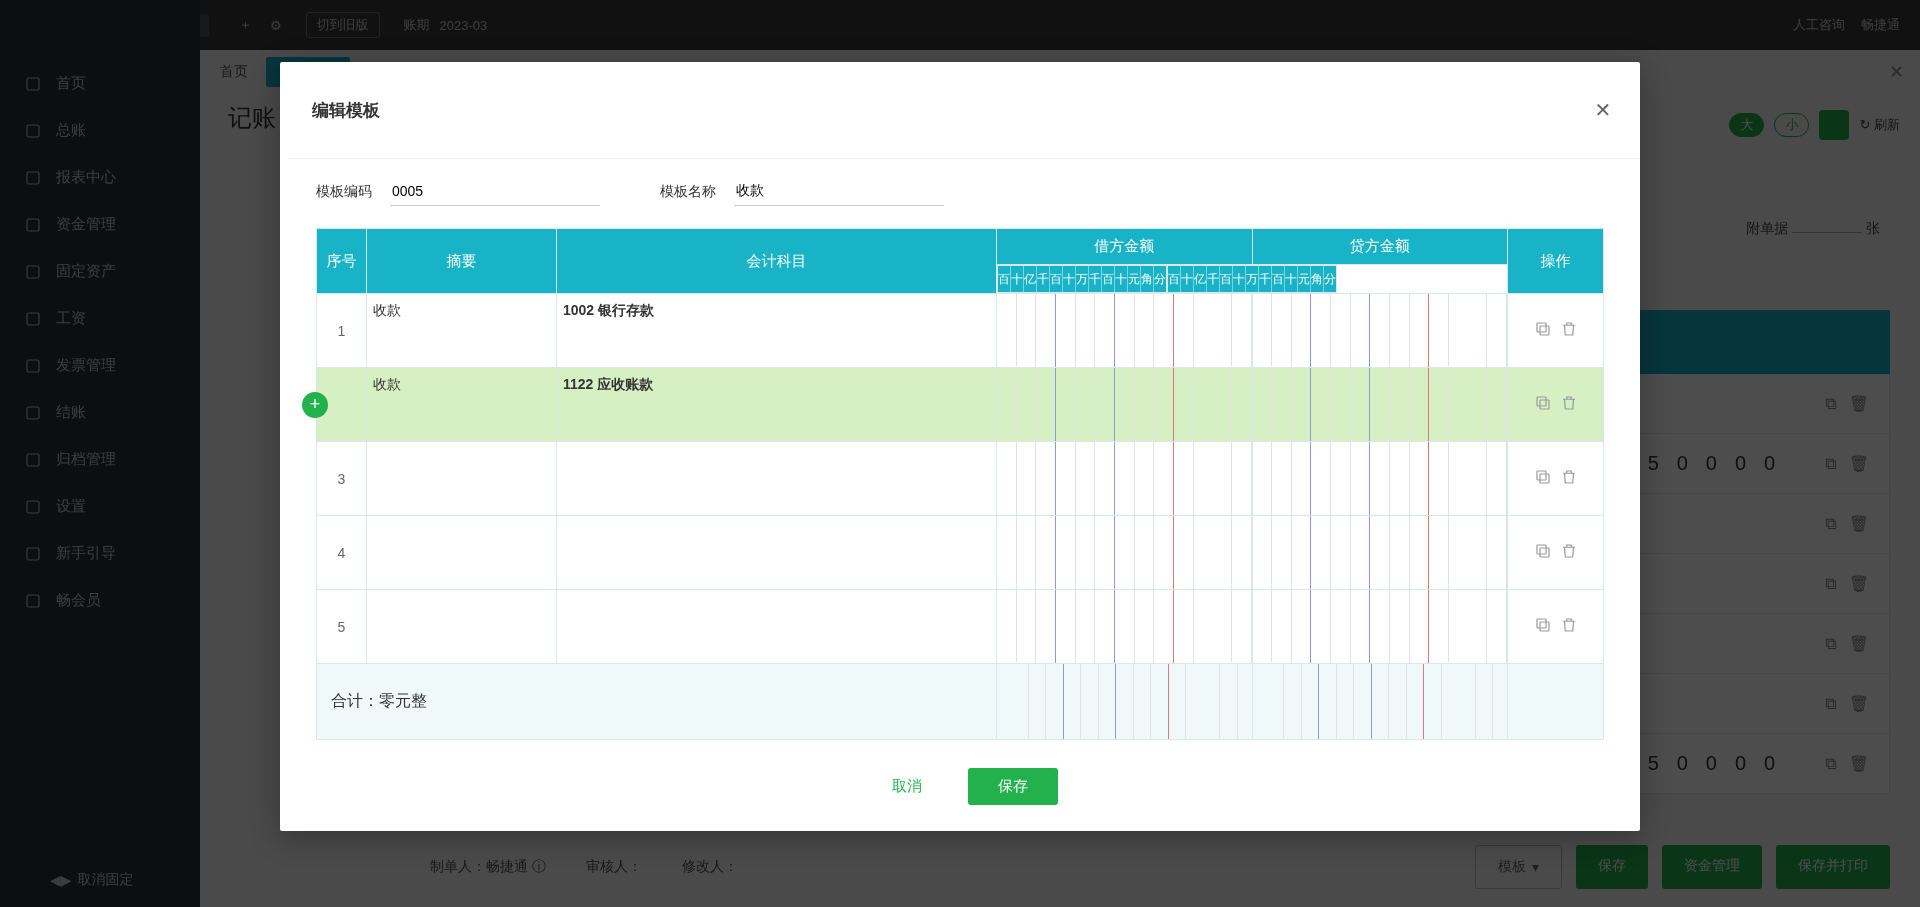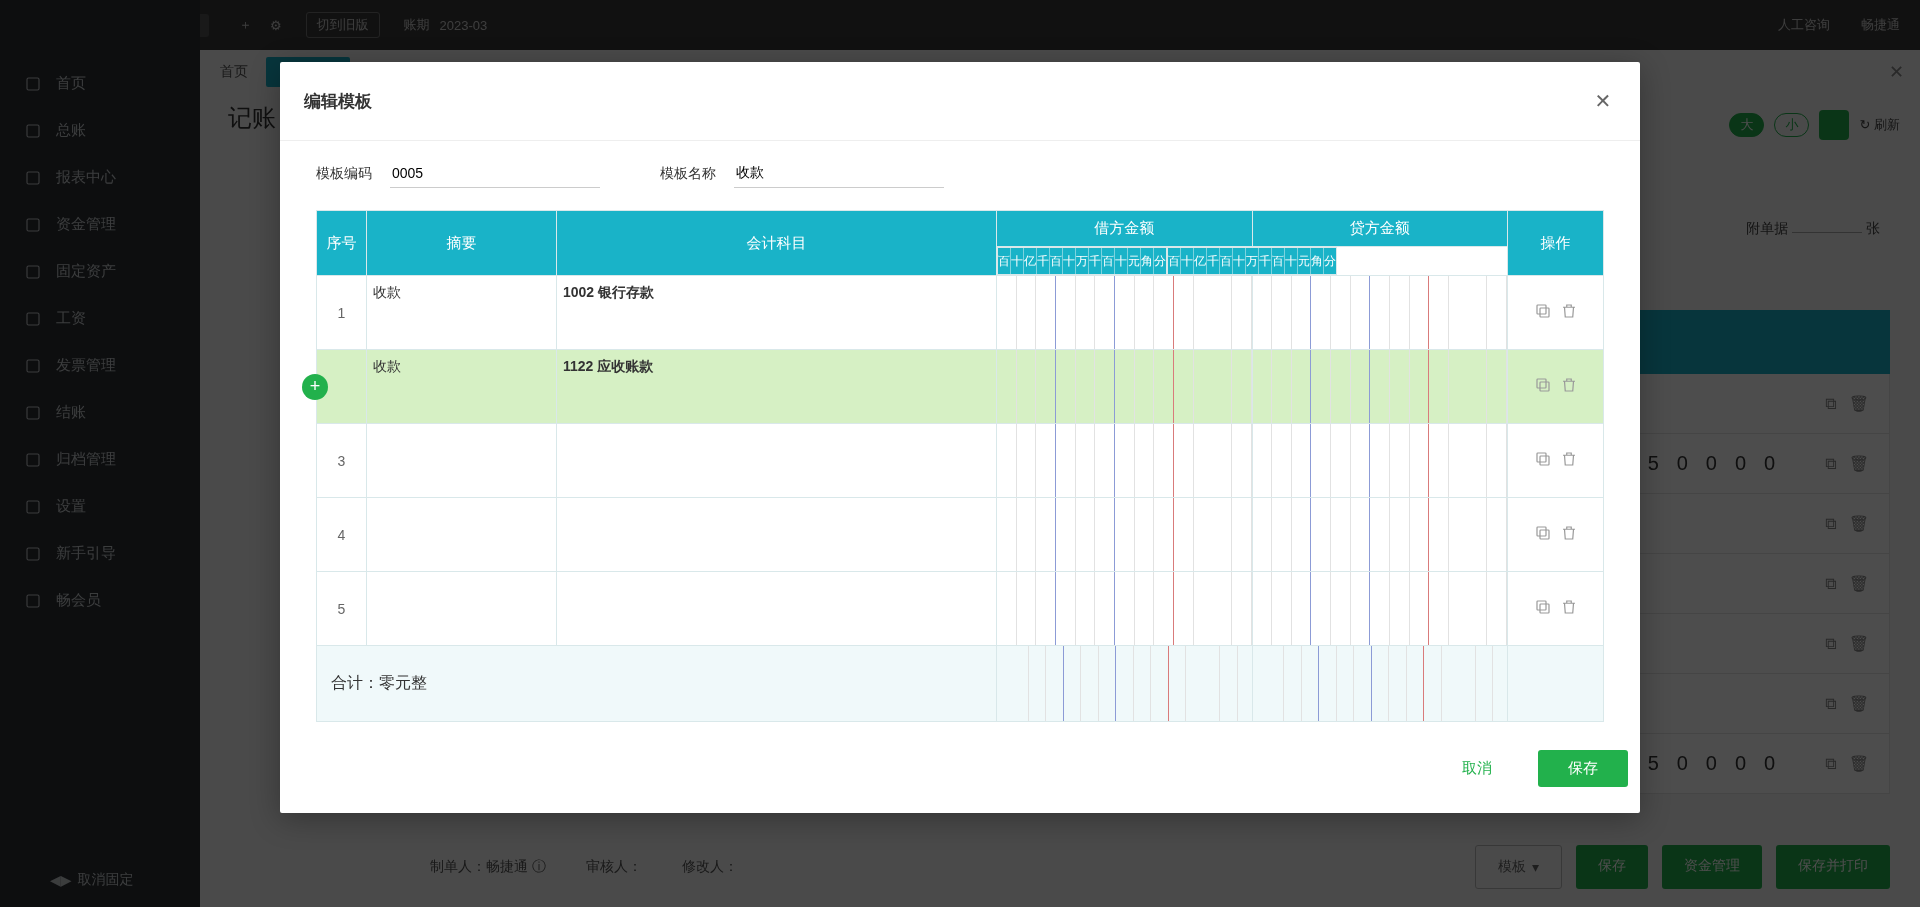--- a/index.html
+++ b/index.html
@@ -2,21 +2,21 @@
 <html><head>
 <meta charset="utf-8">
 <style>
 * { box-sizing: border-box; margin: 0; padding: 0; font-family: "Microsoft YaHei", Arial, sans-serif; }
 body { width: 1920px; height: 907px; background: #f5f5f5; overflow: hidden; position: relative; }
 
 
 .bg { position: absolute; inset: 0; filter: brightness(0.55); pointer-events: none; }
 .topbar { height: 50px; background: #3a3a3a; display:flex; align-items:center; padding:0 20px; color:#ccc; font-size:13px; }
 .topbar .org { background:#555; padding:4px 140px 4px 10px; border-radius:3px; margin-left:10px;}
-.topbar .right { margin-left:auto; display:flex; gap:31px; align-items:center;}
+.topbar .right { margin-left:auto; display:flex; gap:16px; align-items:center;}
 .sidebar { position:absolute; left:0; top:0; bottom:0; width:200px; background:#2b2f33; padding-top:60px;}
 .sidebar .item { color:#c5c9cc; font-size:15px; padding:14px 24px; display:flex; align-items:center; gap:14px;}
 .sidebar .item svg{width:18px;height:18px;stroke:#c5c9cc;fill:none;stroke-width:1.5;}
 .sidebar .pin{position:absolute;bottom:18px;left:50px;color:#c5c9cc;font-size:14px;display:flex;align-items:center;gap:6px;}
 .main { position:absolute; left:200px; right:0; top:50px; bottom:0; background:#f7f7f7; }
 .tabs { height:44px; display:flex; align-items:center; padding-left:20px; gap:18px; font-size:14px; color:#555;}
 .tabs .tab-new{background:#19b3c8;color:#fff;padding:6px 14px;border-radius:2px;}
 .page-title{font-size:24px;color:#333;padding:8px 28px;}
 .page-toolbar{position:absolute;right:20px;top:60px;display:flex;align-items:center;gap:10px;font-size:13px;color:#444;}
 .page-toolbar .pill{border:1px solid #22b14c;color:#22b14c;border-radius:12px;padding:2px 10px;}
@@ -30,21 +30,21 @@
 .bg-footer .btns{margin-left:auto;display:flex;gap:14px;}
 .bg-footer .btn{padding:12px 22px;border-radius:3px;font-size:14px;justify-content:flex-end;}
 .bg-footer .btn.outline{border:1px solid #bbb;color:#666;display:flex;align-items:center;gap:6px;}
 .bg-footer .btn.g{background:#22b14c;color:#fff;}
 
 
 .overlay { position:absolute; inset:0; background:rgba(0,0,0,0.45); }
 
 
 .modal { position:absolute; left:280px; top:62px; width:1360px; background:#fff; border-radius:2px; box-shadow:0 6px 30px rgba(0,0,0,.3); }
-.modal-head{display:flex;align-items:center;justify-content:space-between;padding:26px 24px;border-bottom:1px solid #eee;}
+.modal-head{display:flex;align-items:center;justify-content:space-between;padding:35px 24px;border-bottom:1px solid #eee;margin-left:8px;}
 .modal-head h3{font-size:17px;font-weight:600;color:#333;}
 .modal-head .close{width:26px;height:26px;display:flex;align-items:center;justify-content:center;cursor:pointer;font-size:20px;color:#666;}
 .modal-body{padding:18px 36px 24px;}
 .form-row{display:flex;gap:60px;margin-bottom:22px;font-size:14px;color:#333;}
 .form-row .field{display:flex;align-items:center;gap:18px;}
 .form-row .field input{border:none;border-bottom:1px solid #ccc;padding:6px 2px;width:210px;font-size:14px;outline:none;}
 
 
 .vt{width:100%;border-collapse:collapse;table-layout:fixed;}
 .vt th,.vt td{border:1px solid #d9e8ea;}
@@ -69,21 +69,21 @@
 .units span:last-child{border-right:none;}
 .amt-grid{display:flex;height:100%;}
 .amt-grid span{flex:1;border-right:1px solid #e2e2e2;}
 .amt-grid span:nth-child(3){border-right-color:#8c9bd6;}
 .amt-grid span:nth-child(6){border-right-color:#8c9bd6;}
 .amt-grid span:nth-child(9){border-right-color:#d97b7b;}
 .amt-grid span:nth-child(11){border-right:none;}
 .vt tfoot td{height:76px;background:#f0f9fa;font-size:16px;color:#333;padding:0 14px;vertical-align:middle;}
 .vt tfoot td.amt{background:#f0f9fa;}
 
-.modal-foot{display:flex;justify-content:flex-end;gap:16px;padding:4px 12px 26px;}
+.modal-foot{display:flex;justify-content:center;gap:16px;padding:4px 12px 26px;}
 .modal-foot button{padding:9px 30px;border-radius:3px;font-size:15px;cursor:pointer;border:none;}
 .btn-cancel{background:#fff;border:1px solid #22b14c;color:#22b14c;}
 .btn-save{background:#22b14c;color:#fff;}
 
 svg{display:block;}
 </style>
 </head>
 <body>
 
 <div class="bg">

